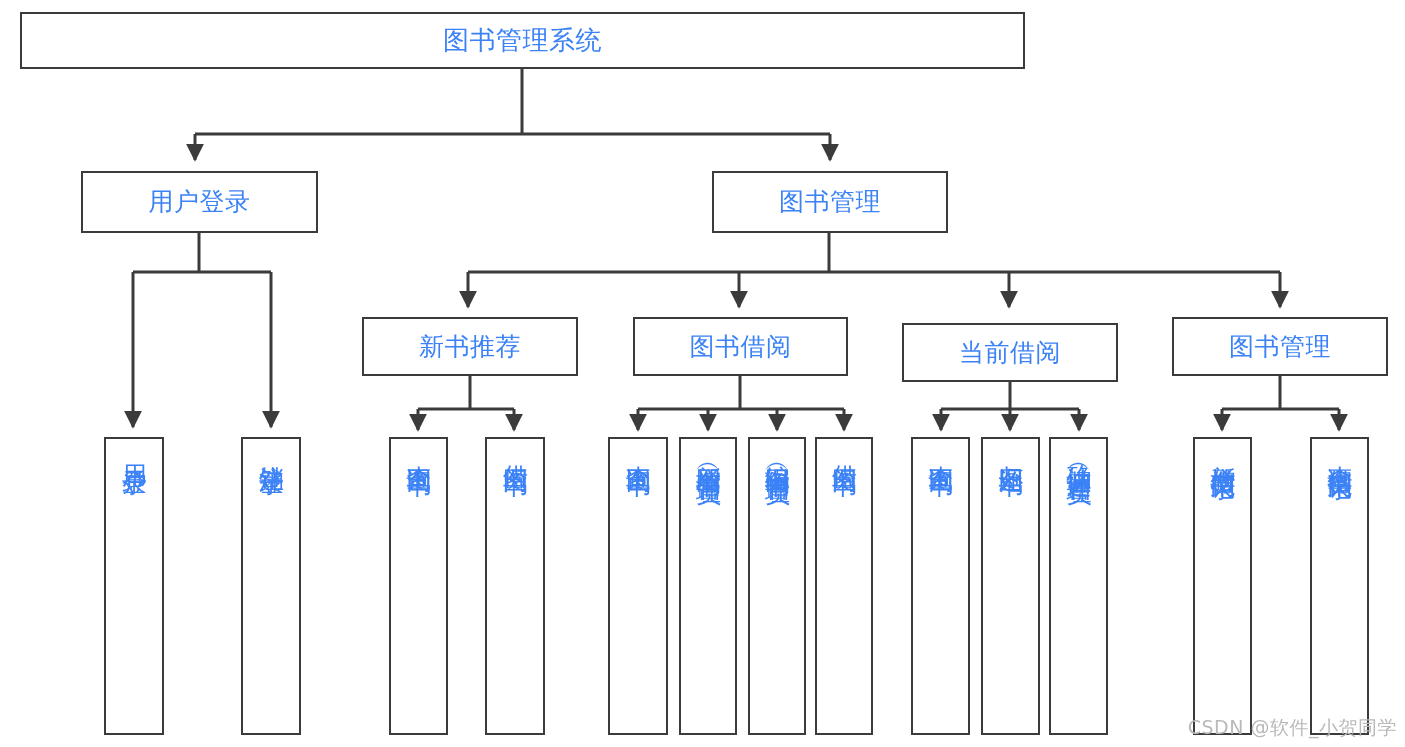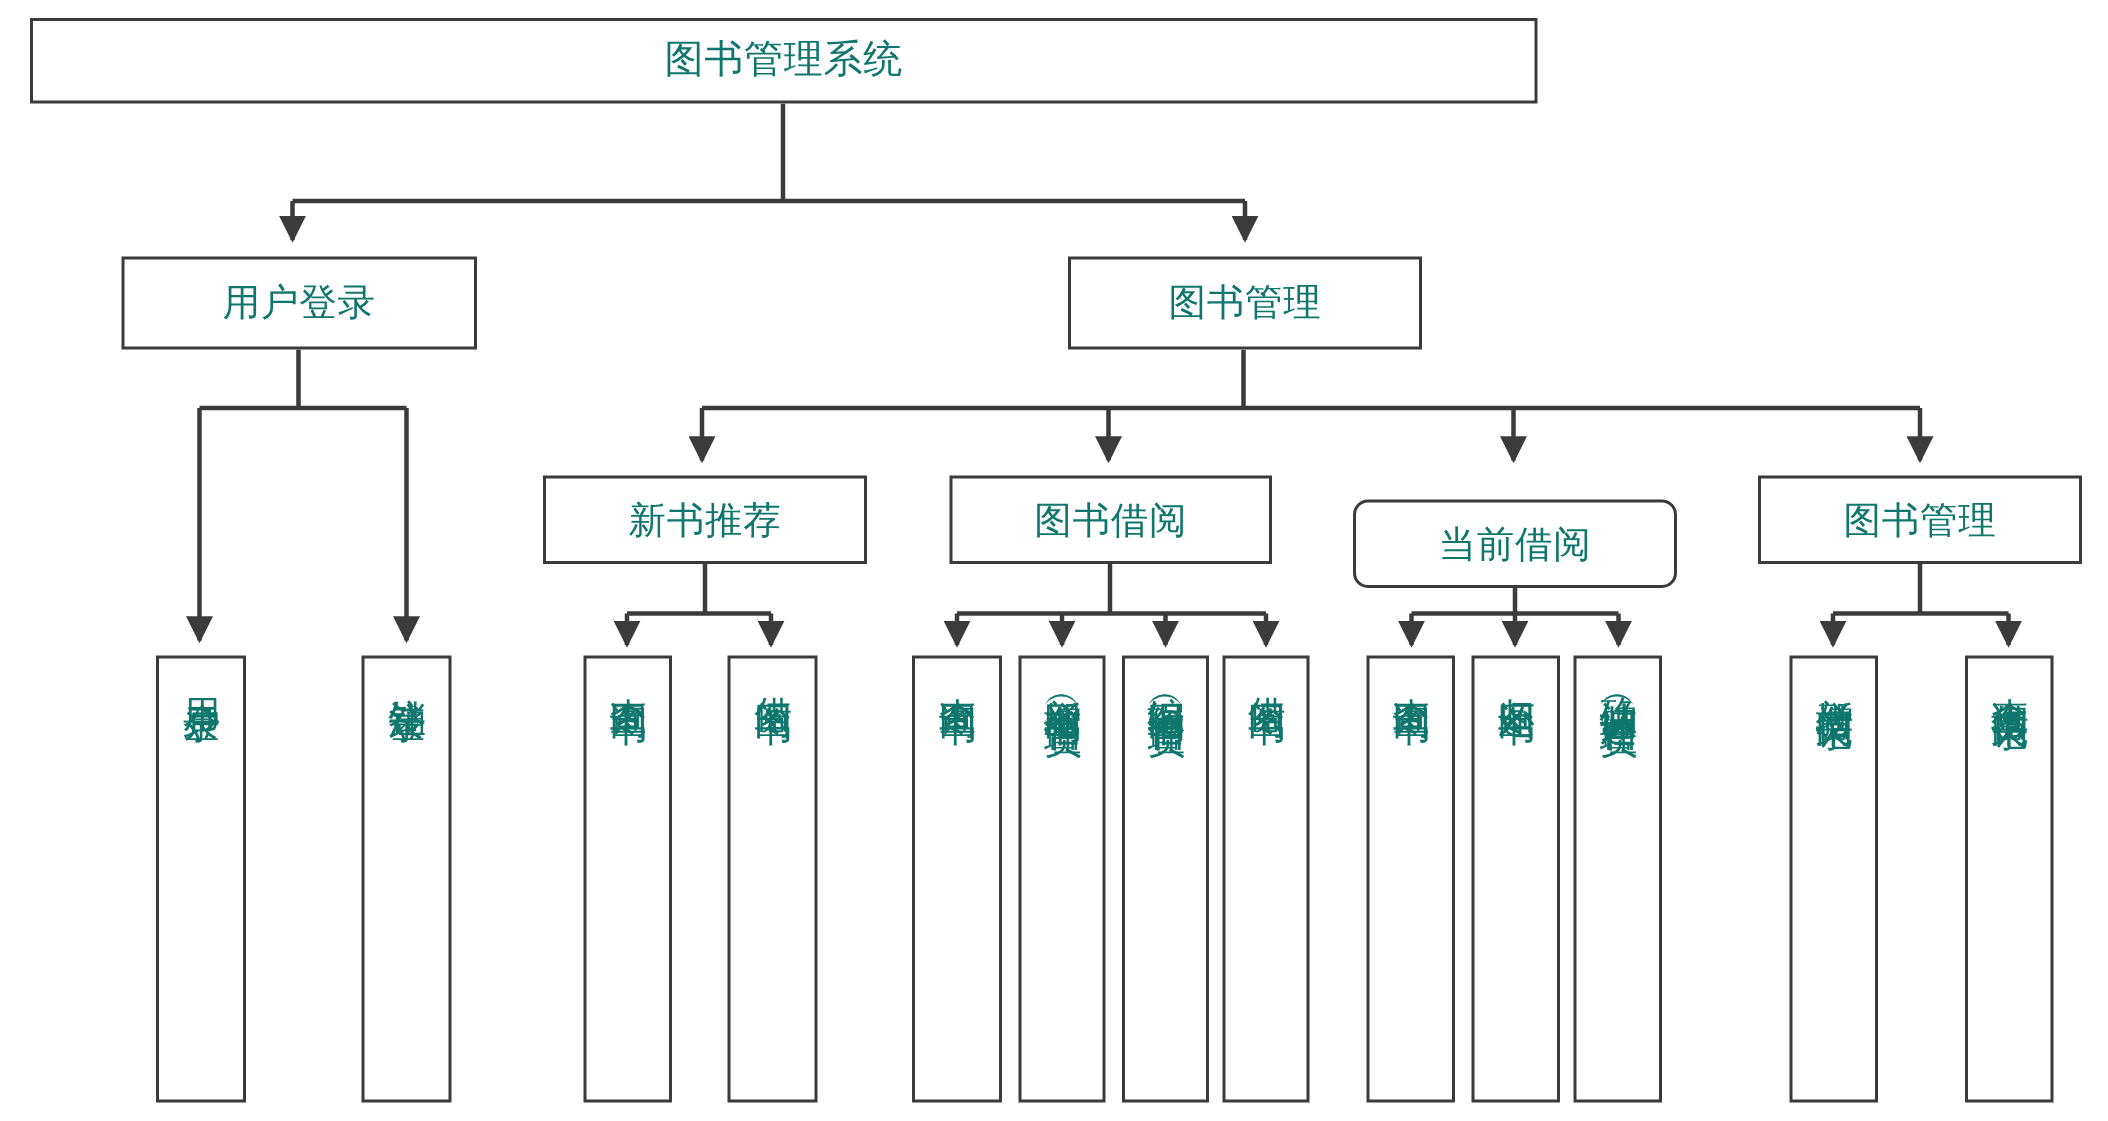--- a/index.html
+++ b/index.html
@@ -22,21 +22,21 @@
     left: 0;
     top: 0;
     width: 1405px;
     height: 747px;
   }
   .node {
     position: absolute;
     box-sizing: border-box;
     background: #ffffff;
     border: 2.5px solid #3b3b3b;
-    color: #0f766e;
+    color: #3b82f6;
     display: flex;
     align-items: center;
     justify-content: center;
     z-index: 3;
   }
   .node-label {
     display: block;
     line-height: 1.12;
     letter-spacing: 0.5px;
   }
@@ -133,21 +133,21 @@
   <div class="node horizontal" style="left:712px; top:171px; width:236px; height:62px;">
     <span class="node-label">图书管理</span>
   </div>
 
   <div class="node horizontal" style="left:362px; top:317px; width:216px; height:59px;">
     <span class="node-label">新书推荐</span>
   </div>
   <div class="node horizontal" style="left:633px; top:317px; width:215px; height:59px;text-align:right;">
     <span class="node-label">图书借阅</span>
   </div>
-  <div class="node horizontal" style="left:902px; top:333px; width:216px; height:59px;border-radius:10px;">
+  <div class="node horizontal" style="left:902px; top:323px; width:216px; height:59px;">
     <span class="node-label">当前借阅</span>
   </div>
   <div class="node horizontal" style="left:1172px; top:317px; width:216px; height:59px;">
     <span class="node-label">图书管理</span>
   </div>
 
   <div class="node vertical" style="left:104px; top:437px; width:60px; height:298px;">
     <span class="node-label">用户登录</span>
   </div>
   <div class="node vertical" style="left:241px; top:437px; width:60px; height:298px;">
@@ -184,14 +184,15 @@
     <span class="node-label">确认归还（管理员）</span>
   </div>
 
   <div class="node vertical" style="left:1193px; top:437px; width:59px; height:298px;">
     <span class="node-label">新增借阅记录</span>
   </div>
   <div class="node vertical" style="left:1310px; top:437px; width:59px; height:298px;">
     <span class="node-label">查询借阅记录</span>
   </div>
 
+  <div class="watermark">CSDN @软件_小贺同学</div>
 
 </div>
 
 </body></html>

